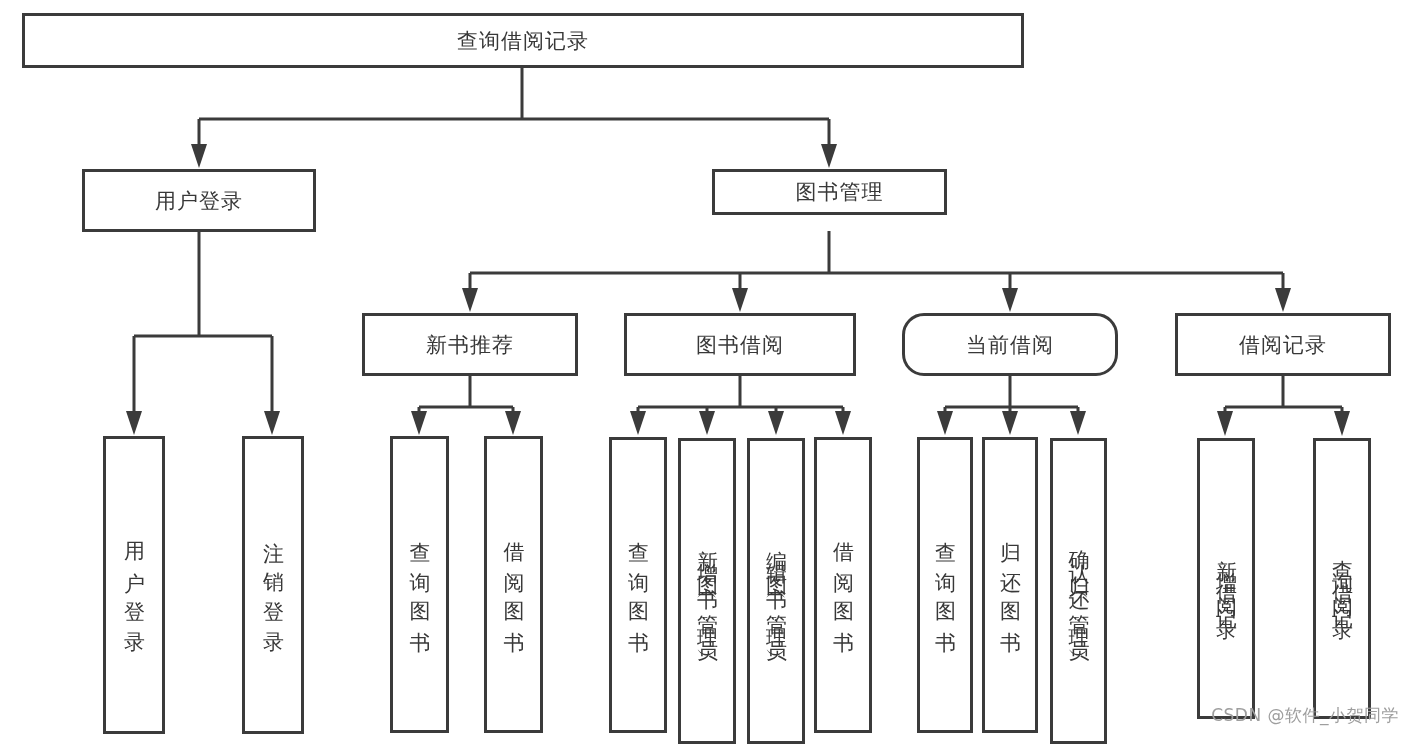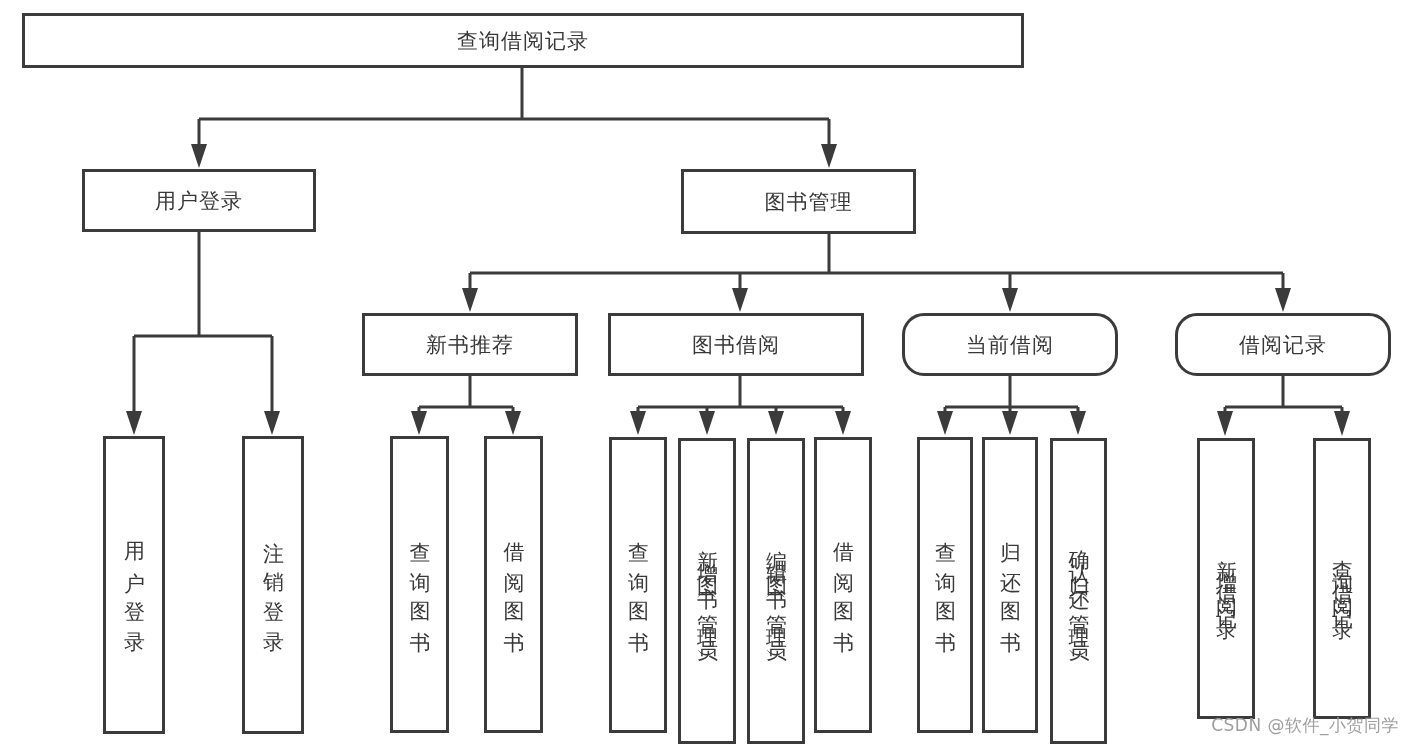--- a/index.html
+++ b/index.html
@@ -38,21 +38,21 @@
     writing-mode:vertical-lr;
     text-orientation:upright;
     font-size:21px;line-height:1;
     color:var(--text);
   }
   .ls4{letter-spacing:30px;}
   .ls6{letter-spacing:12px;}
   .ls8{letter-spacing:13px;}
   .watermark{
     position:absolute;
-    right:6px;bottom:10px;
+    right:6px;bottom:20px;
     font-size:17px;
     color:var(--wm);
     letter-spacing:0.5px;
     z-index:5;
   }
 </style>
 </head>
 <body>
 
 <div id="canvas">
@@ -91,34 +91,34 @@
              M1334 411L1350 411L1342 436Z"></path>
   </svg>
 
   <div class="node" style="left:22px;top:13px;width:1002px;height:55px;">
     <span>查询借阅记录</span>
   </div>
 
   <div class="node" style="left:82px;top:169px;width:234px;height:63px;">
     <span>用户登录</span>
   </div>
-  <div class="node" style="left:681px;top:169px;width:235px;height:65px;padding-left:20px;">
+  <div class="node" style="left:712px;top:169px;width:235px;height:46px;padding-left:20px;">
     <span>图书管理</span>
   </div>
 
   <div class="node" style="left:362px;top:313px;width:216px;height:63px;">
     <span>新书推荐</span>
   </div>
-  <div class="node" style="left:608px;top:313px;width:256px;height:63px;">
+  <div class="node" style="left:624px;top:313px;width:232px;height:63px;">
     <span>图书借阅</span>
   </div>
   <div class="node" style="left:902px;top:313px;width:216px;height:63px;border-radius:22px;">
     <span>当前借阅</span>
   </div>
-  <div class="node" style="left:1175px;top:313px;width:216px;height:63px;border-radius:22px;">
+  <div class="node" style="left:1175px;top:313px;width:216px;height:63px;">
     <span>借阅记录</span>
   </div>
 
   <div class="leaf" style="left:103px;top:436px;width:62px;height:298px;">
     <span class="vtext ls4">用户登录</span>
   </div>
   <div class="leaf" style="left:242px;top:436px;width:62px;height:298px;">
     <span class="vtext ls4">注销登录</span>
   </div>
 

